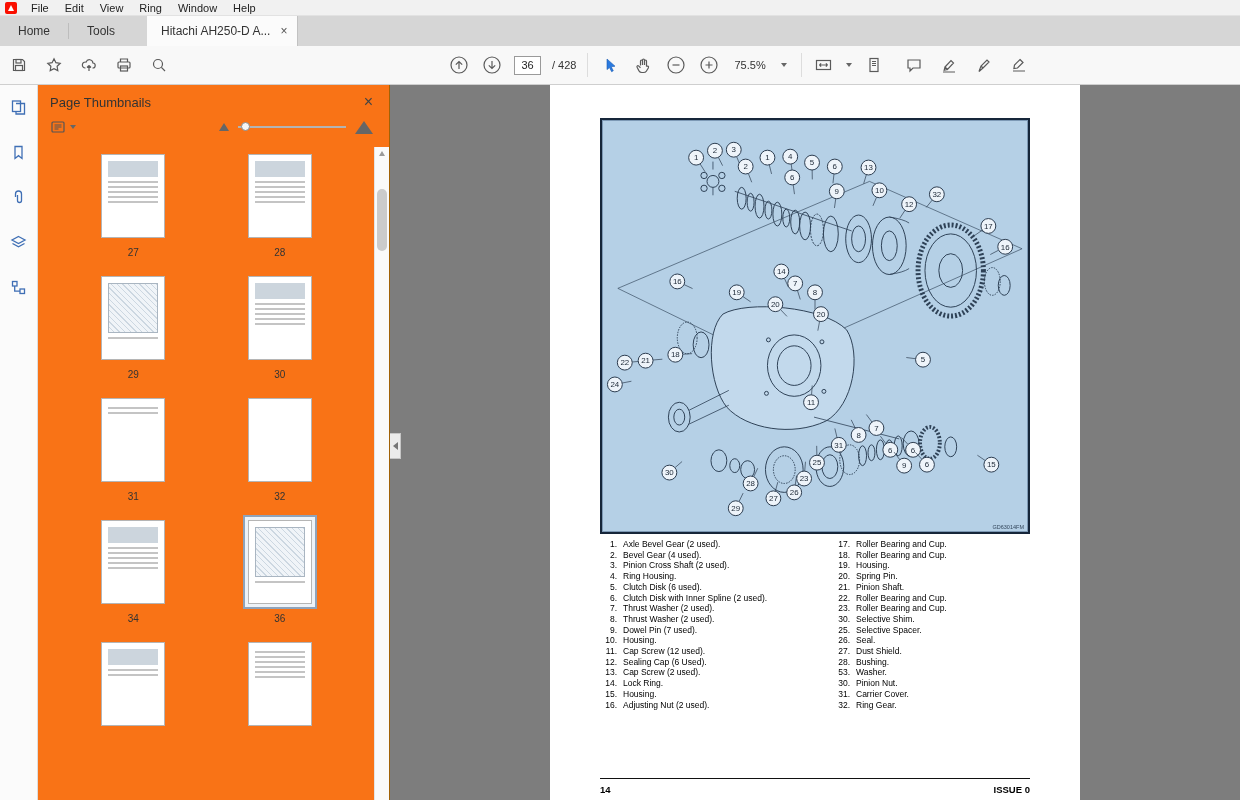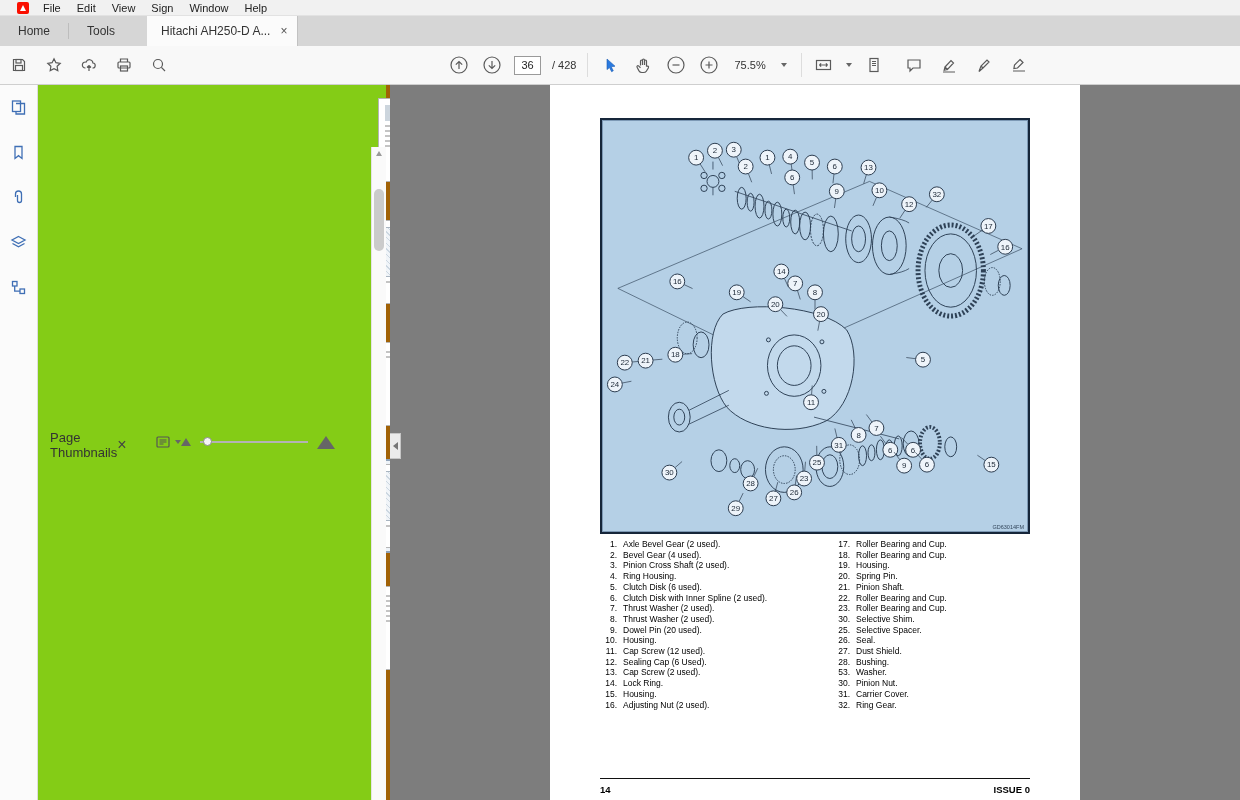--- a/index.html
+++ b/index.html
@@ -1,20 +1,20 @@
 <!DOCTYPE html>
 <html><head>
 <meta charset="utf-8">
 <style>
   *{box-sizing:border-box;margin:0;padding:0}
   html,body{width:1240px;height:800px;overflow:hidden;background:#fff;
     font-family:"Liberation Sans","DejaVu Sans",sans-serif;}
   
   .menu-bar{height:16px;background:#f1f1f1;border-bottom:1px solid #e2e2e2;
-    display:flex;align-items:center;padding-left:17px;font-size:11px;color:#222}
+    display:flex;align-items:center;padding-left:5px;font-size:11px;color:#222}
   .logo{width:12px;height:12px;background:#fa0f00;border-radius:2px;margin-right:6px;
     position:relative;flex:none}
   .logo-mark{position:absolute;left:2.5px;top:3px;width:0;height:0;
     border-left:3.5px solid transparent;border-right:3.5px solid transparent;
     border-bottom:6px solid #fff}
   .menu-item{padding:1px 8px;cursor:default}
   
   .tab-bar{height:30px;background:#d6d6d6;display:flex;align-items:stretch;
     font-size:12px;color:#333}
   .tab{display:flex;align-items:center;padding:0 18px}
@@ -35,22 +35,22 @@
   .page-total{font-size:11px;color:#333}
   .zoom-dd{display:flex;align-items:center;gap:15px;font-size:11px;color:#333;padding:2px 3px}
   .caret{width:0;height:0;border-left:3.5px solid transparent;
     border-right:3.5px solid transparent;border-top:4.5px solid #666}
   
   .main{display:flex;height:715px}
   .left-rail{width:38px;background:#fbfbfb;border-right:1px solid #ddd;
     display:flex;flex-direction:column;align-items:center;padding-top:14px;gap:24px;flex:none}
   .rail-btn svg{stroke:#3f6fb5;fill:none;stroke-width:1.3}
   
-  .thumb-panel{width:352px;background:#84cc16;border-right:4px solid #a16207;
-    position:relative;display:flex;flex-direction:row;flex:none}
+  .thumb-panel{width:352px;background:#f97316;border-right:1px solid #a16207;
+    position:relative;display:flex;flex-direction:column;flex:none}
   .panel-header{display:flex;align-items:center;justify-content:space-between;
     padding:9px 16px 4px 12px;font-size:13px;color:#333}
   .panel-close{font-size:16px;color:#444;line-height:1}
   .panel-controls{display:flex;align-items:center;padding:5px 16px 6px 12px}
   .opt-btn{display:flex;align-items:center;gap:4px}
   .opt-btn svg{stroke:#555;fill:none;stroke-width:1.2}
   .slider{display:flex;align-items:center;gap:9px;margin-left:auto}
   .mtn-small{width:0;height:0;border-left:5px solid transparent;
     border-right:5px solid transparent;border-bottom:8px solid #666}
   .mtn-large{width:0;height:0;border-left:9px solid transparent;
@@ -106,21 +106,21 @@
 <body>
 
 <div class="menu-bar">
   <span class="logo">
       <span class="logo-mark"></span>
     </span>
   <span style="display:flex">
       <span class="menu-item">File</span>
       <span class="menu-item">Edit</span>
       <span class="menu-item">View</span>
-      <span class="menu-item">Sign</span>
+      <span class="menu-item">Ring</span>
       <span class="menu-item">Window</span>
       <span class="menu-item">Help</span>
     </span>
 </div>
 
 <div class="tab-bar">
   <div class="tab">
       <span>Home</span>
     </div>
   <div class="tab-sep"></div>
@@ -356,20 +356,33 @@
               <div class="tline"></div>
             </div>
           </div>
           <div class="thumb-label">31</div>
         </div>
         <div class="thumb-cell">
           <div class="thumb-frame">
             <div class="thumb-page"></div>
           </div>
           <div class="thumb-label">32</div>
+        </div>
+        <div class="thumb-cell">
+          <div class="thumb-frame">
+            <div class="thumb-page">
+              <div class="tblock"></div>
+              <div class="tline"></div>
+              <div class="tline"></div>
+              <div class="tline"></div>
+              <div class="tline"></div>
+              <div class="tline"></div>
+            </div>
+          </div>
+          <div class="thumb-label">34</div>
         </div>
         <div class="thumb-cell">
           <div class="thumb-frame selected">
             <div class="thumb-page">
               <div class="tdiag"></div>
               <div class="tline"></div>
             </div>
           </div>
           <div class="thumb-label">36</div>
         </div>
@@ -724,21 +737,21 @@
               <div class="part-row">
                 <span class="part-num">7.</span>
                 <span class="part-text">Thrust Washer (2 used).</span>
               </div>
               <div class="part-row">
                 <span class="part-num">8.</span>
                 <span class="part-text">Thrust Washer (2 used).</span>
               </div>
               <div class="part-row">
                 <span class="part-num">9.</span>
-                <span class="part-text">Dowel Pin (20 used).</span>
+                <span class="part-text">Dowel Pin (7 used).</span>
               </div>
               <div class="part-row">
                 <span class="part-num">10.</span>
                 <span class="part-text">Housing.</span>
               </div>
               <div class="part-row">
                 <span class="part-num">11.</span>
                 <span class="part-text">Cap Screw (12 used).</span>
               </div>
               <div class="part-row">

